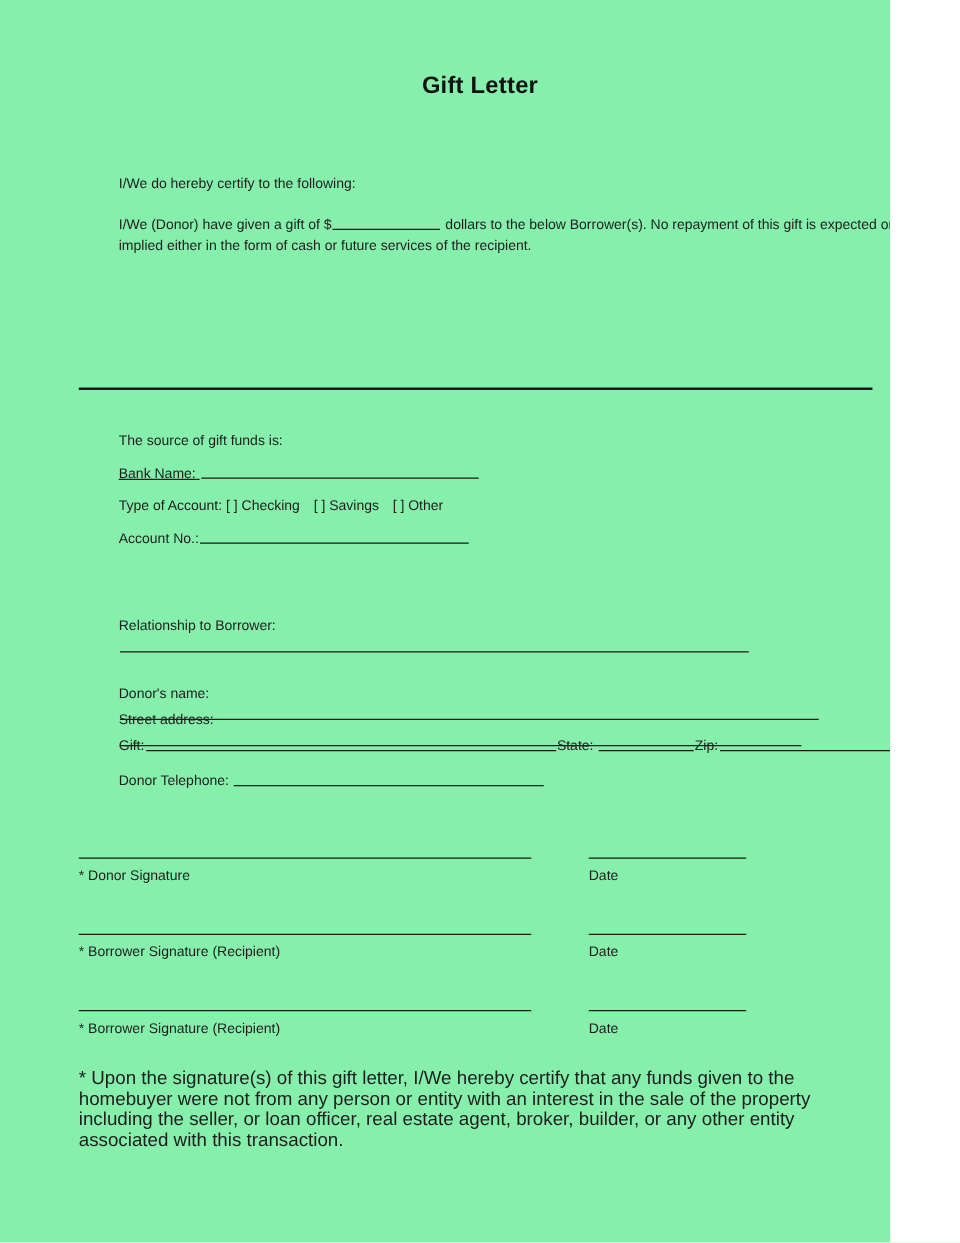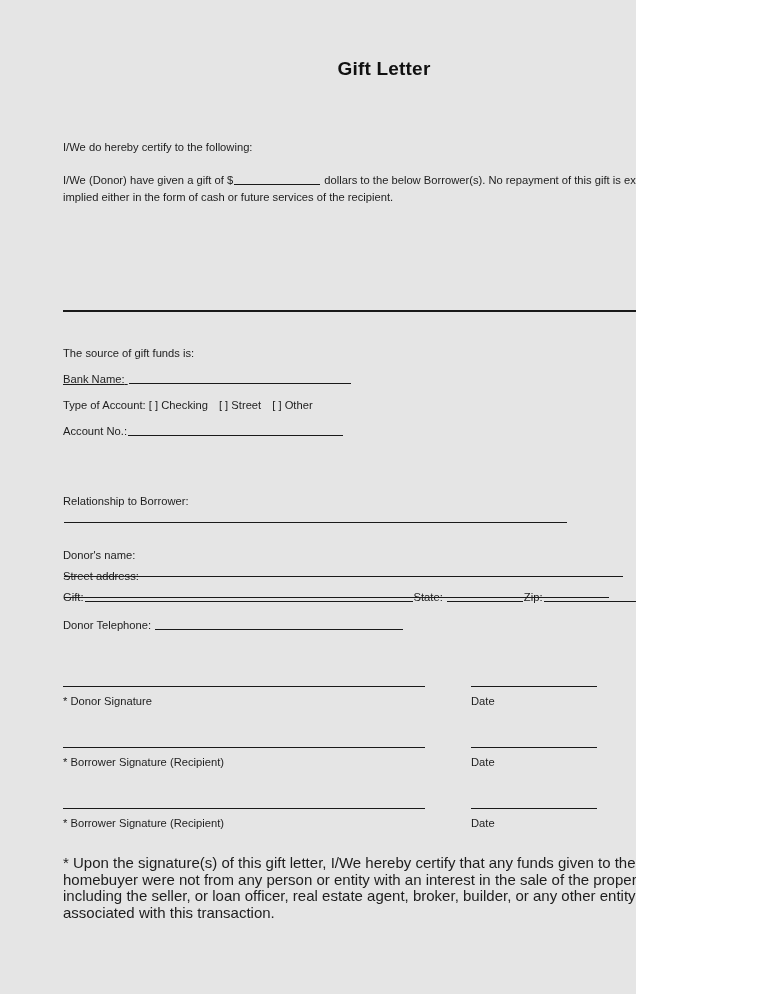--- a/index.html
+++ b/index.html
@@ -7,23 +7,23 @@
     margin: 0;
     padding: 0;
     background: #ffffff;
   }
   body {
     font-family: "Liberation Sans", sans-serif;
     color: #1a1a1a;
   }
   .page {
     position: relative;
-    width: 636px;
+    width: 712px;
     height: 994px;
-    background: #e5e5e5;
+    background: #86efac;
     overflow: hidden;
     box-sizing: border-box;
   }
   .doc-title {
     position: absolute;
     left: 0;
     top: 58px;
     width: 768px;
     text-align: center;
     font-size: 19px;
@@ -32,20 +32,21 @@
     color: #111111;
   }
 
   
   .tx {
     position: absolute;
     font-size: 11.2px;
     line-height: 16.5px;
     color: #1d1d1d;
     white-space: pre-wrap;
+    margin-left: 32px;
   }
 
   
   .blank {
     display: inline-block;
     border-bottom: 1.6px solid #1a1a1a;
     vertical-align: baseline;
     height: 11px;
     margin: 0 1px -1px 1px;
   }
@@ -92,21 +93,21 @@
   <div class="tx" style="left:63px; top:172px; width:640px;"><span>I/We (Donor) have given a gift of $</span><span class="blank" style="width:86px;"></span> <span>dollars to the below Borrower(s). No repayment of this gift is expected or implied either in the form of cash or future services of the recipient.</span></div>
 
 
 
   <div class="rule thick" style="left:63px; top:310px; width:635px;"></div>
 
   <div class="tx" style="left:63px; top:345px;">The source of gift funds is:</div>
 
   <div class="tx" style="left:63px; top:371px;text-decoration:underline;"><span>Bank Name:</span> <span class="blank" style="width:222px;"></span></div>
 
-  <div class="tx nowrap" style="left:63px; top:397px;"><span>Type of Account:</span> <span>[  ]</span> <span>Checking</span><span class="gap-sm"></span><span>[  ]</span> <span>Street</span><span class="gap-sm"></span><span>[   ]</span> <span>Other</span></div>
+  <div class="tx nowrap" style="left:63px; top:397px;"><span>Type of Account:</span> <span>[  ]</span> <span>Checking</span><span class="gap-sm"></span><span>[  ]</span> <span>Savings</span><span class="gap-sm"></span><span>[   ]</span> <span>Other</span></div>
 
   <div class="tx" style="left:63px; top:423px;"><span>Account No.:</span><span class="blank" style="width:215px;"></span></div>
 
   <div class="tx" style="left:63px; top:493px;"><span>Relationship to Borrower:</span> <span class="blank" style="width:503px;"></span></div>
 
   <div class="tx" style="left:63px; top:547px;"><span>Donor's name:</span><span class="blank" style="width:559px;"></span></div>
 
   <div class="tx" style="left:63px; top:568px;"><span>Street address:</span> <span class="blank" style="width:545px;"></span></div>
 
   <div class="tx nowrap" style="left:63px; top:589px;"><span>Gift:</span><span class="blank" style="width:328px;"></span><span>State:</span> <span class="blank" style="width:76px;"></span><span>Zip:</span><span class="blank" style="width:140px;"></span></div>

